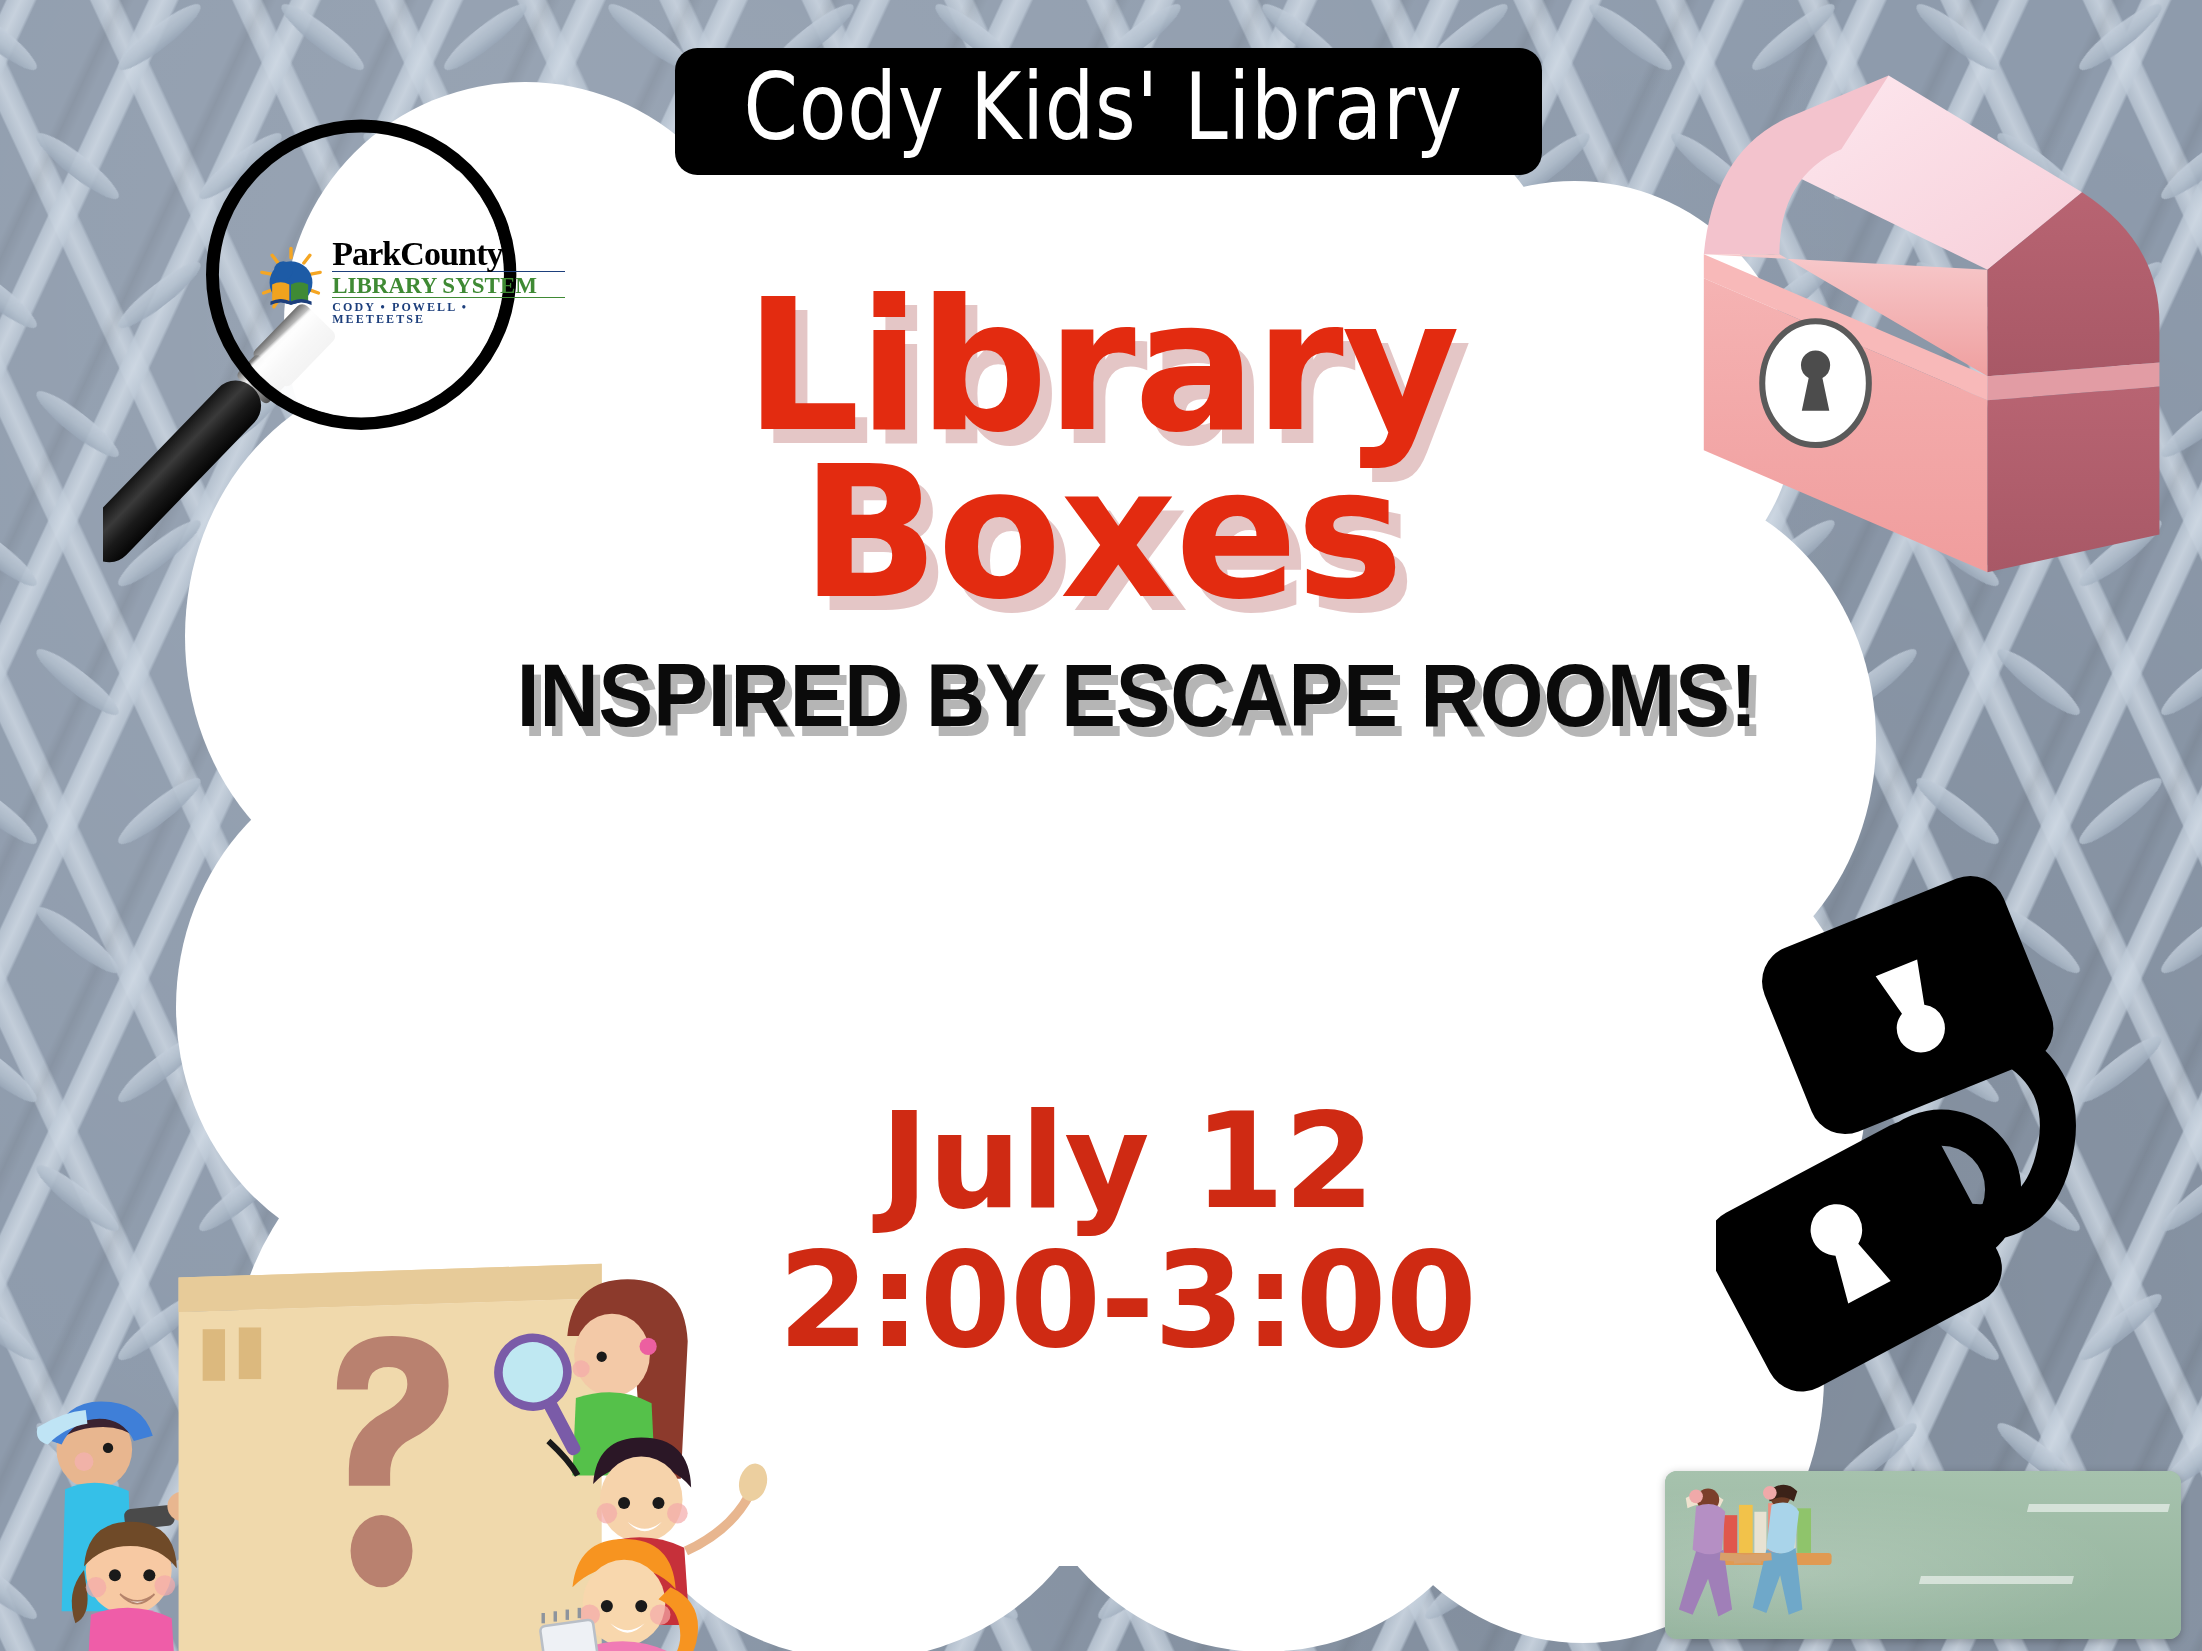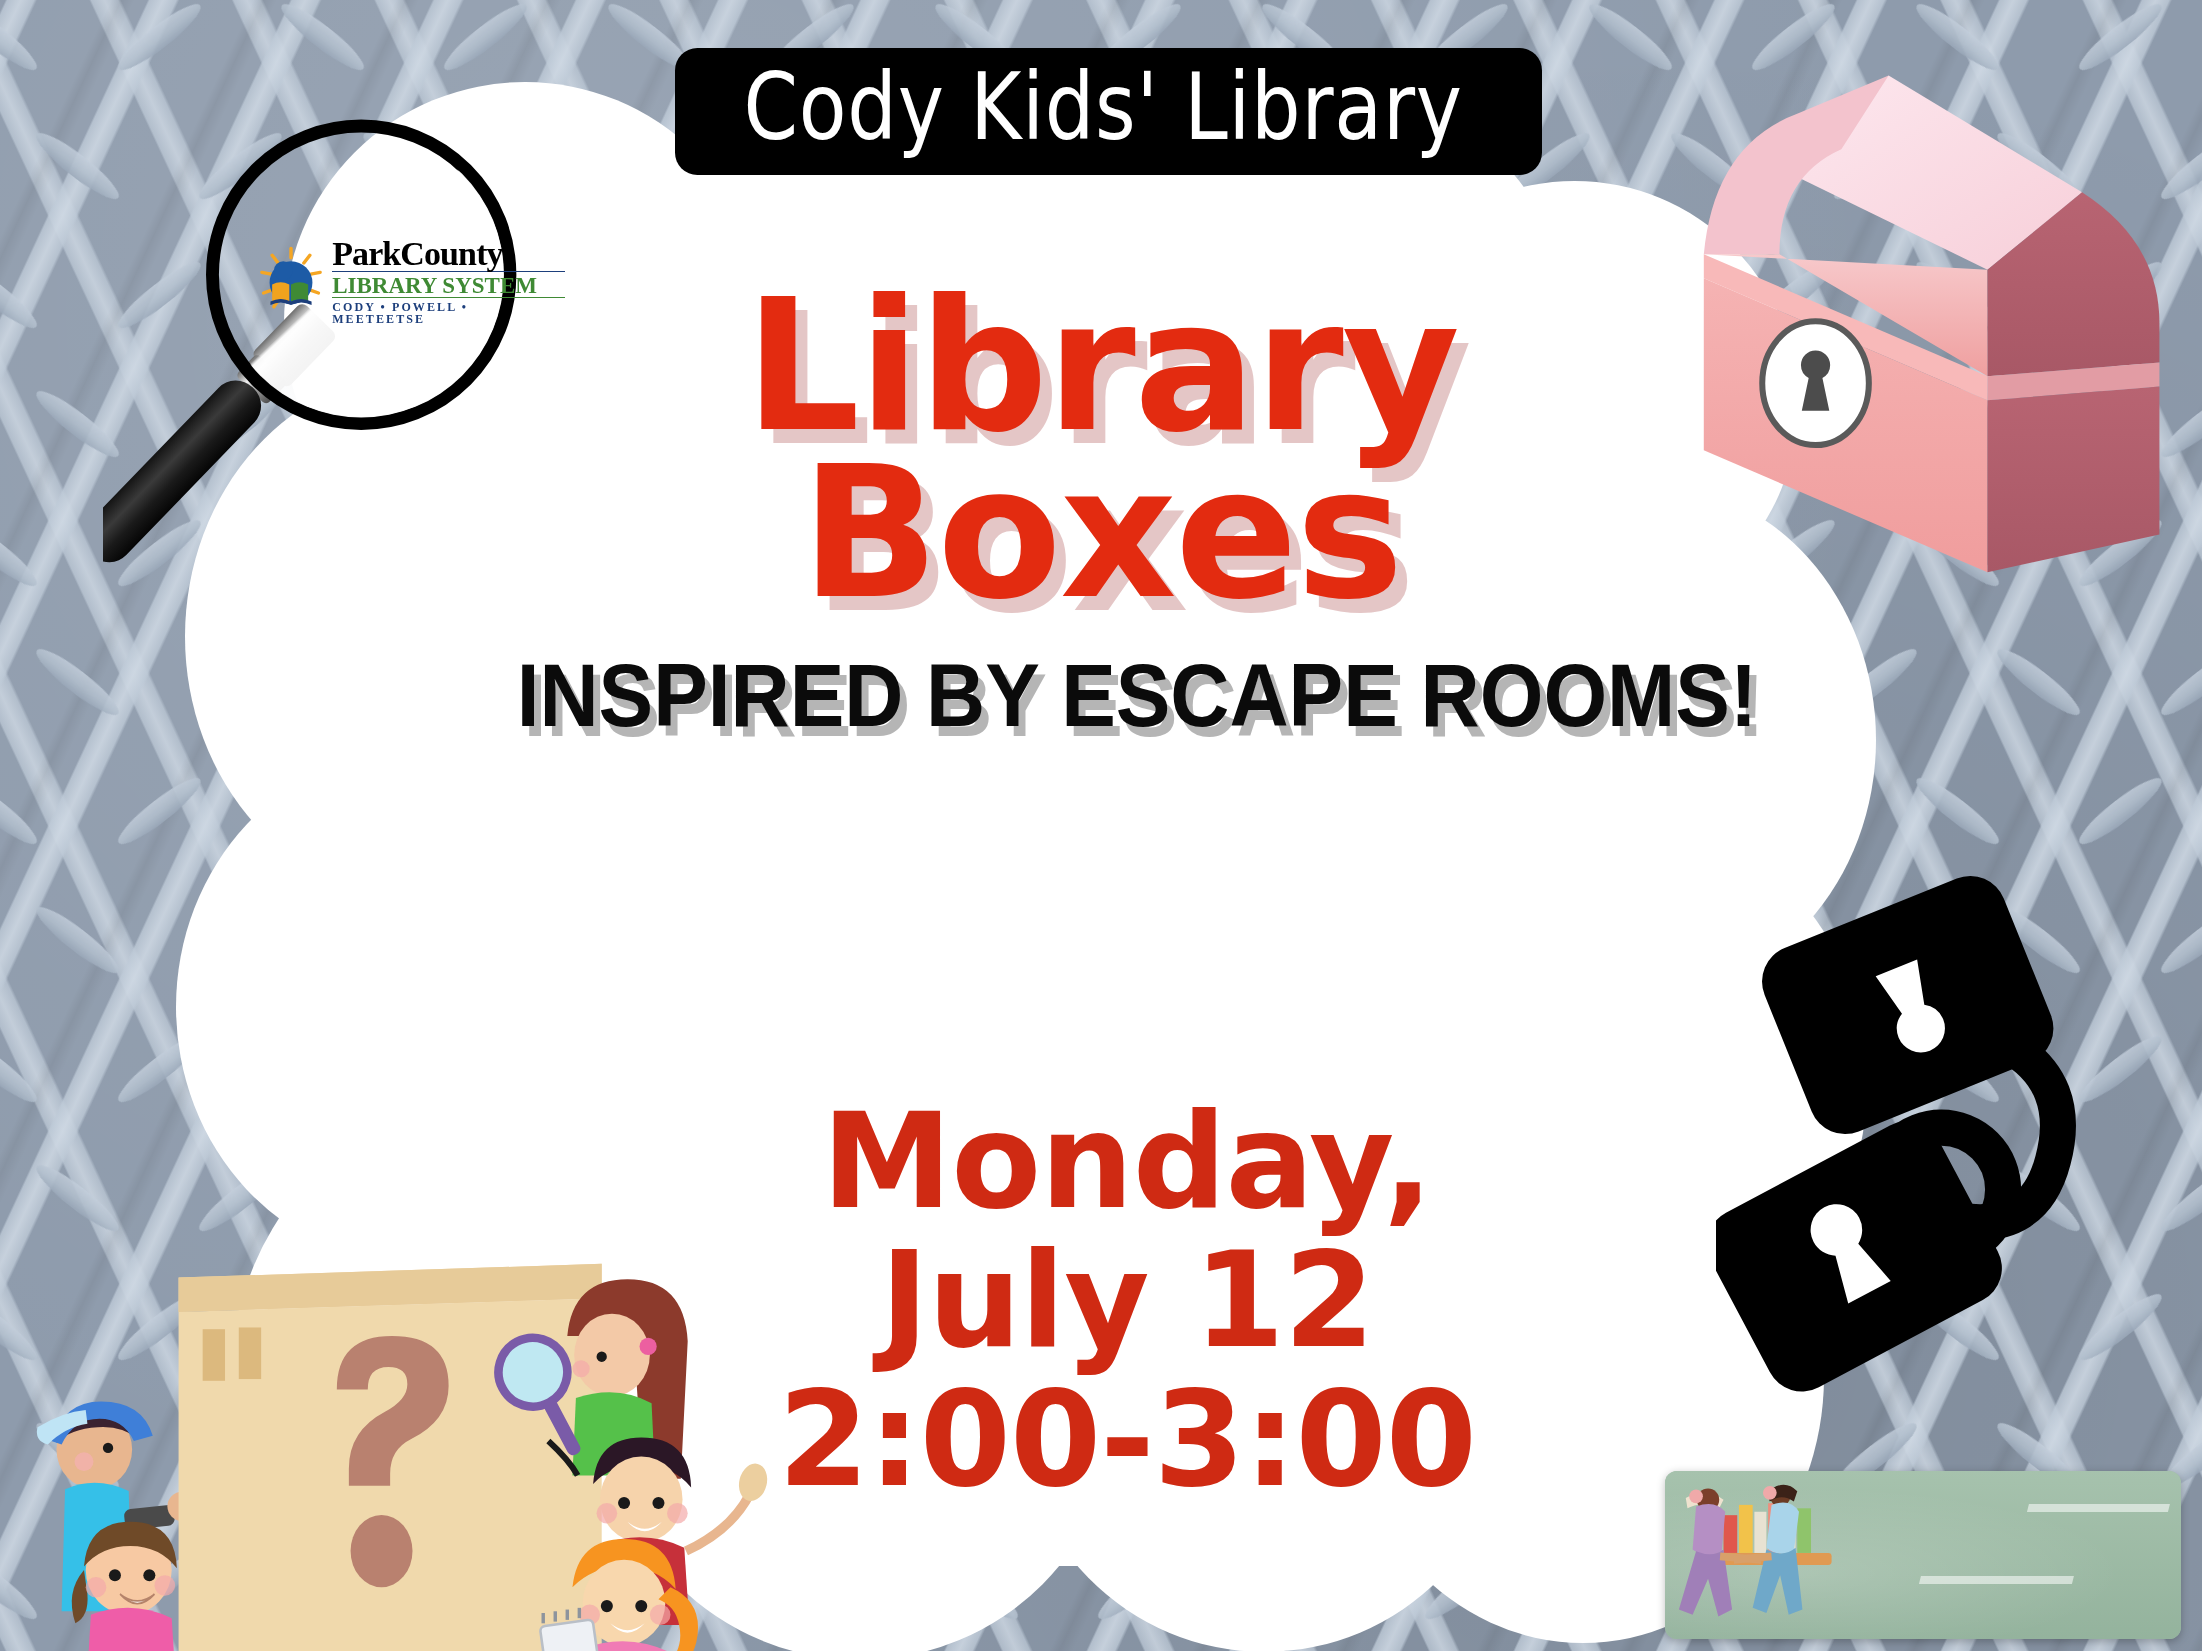--- a/index.html
+++ b/index.html
@@ -675,21 +675,20 @@
 
   <div id="headline">
     <div class="h-line">Library</div>
     <div class="h-line">Boxes</div>
   </div>
 
   <div id="subhead">INSPIRED BY ESCAPE ROOMS!</div>
 
 
   <div id="datecard">
-    <div class="d-line">Monday,</div>
     <div class="d-line">July  12</div>
     <div class="d-line">2:00-3:00</div>
   </div>
 
   <div id="atn">
     <div class="atn-bg"></div>
     <svg style="position:absolute;left:5.2px;top:3.4px" width="258" height="163" viewBox="0 0 300 190" xmlns="http://www.w3.org/2000/svg">
 
       <rect x="52" y="92" width="136" height="14" rx="4" fill="#e09a52"></rect>
 

